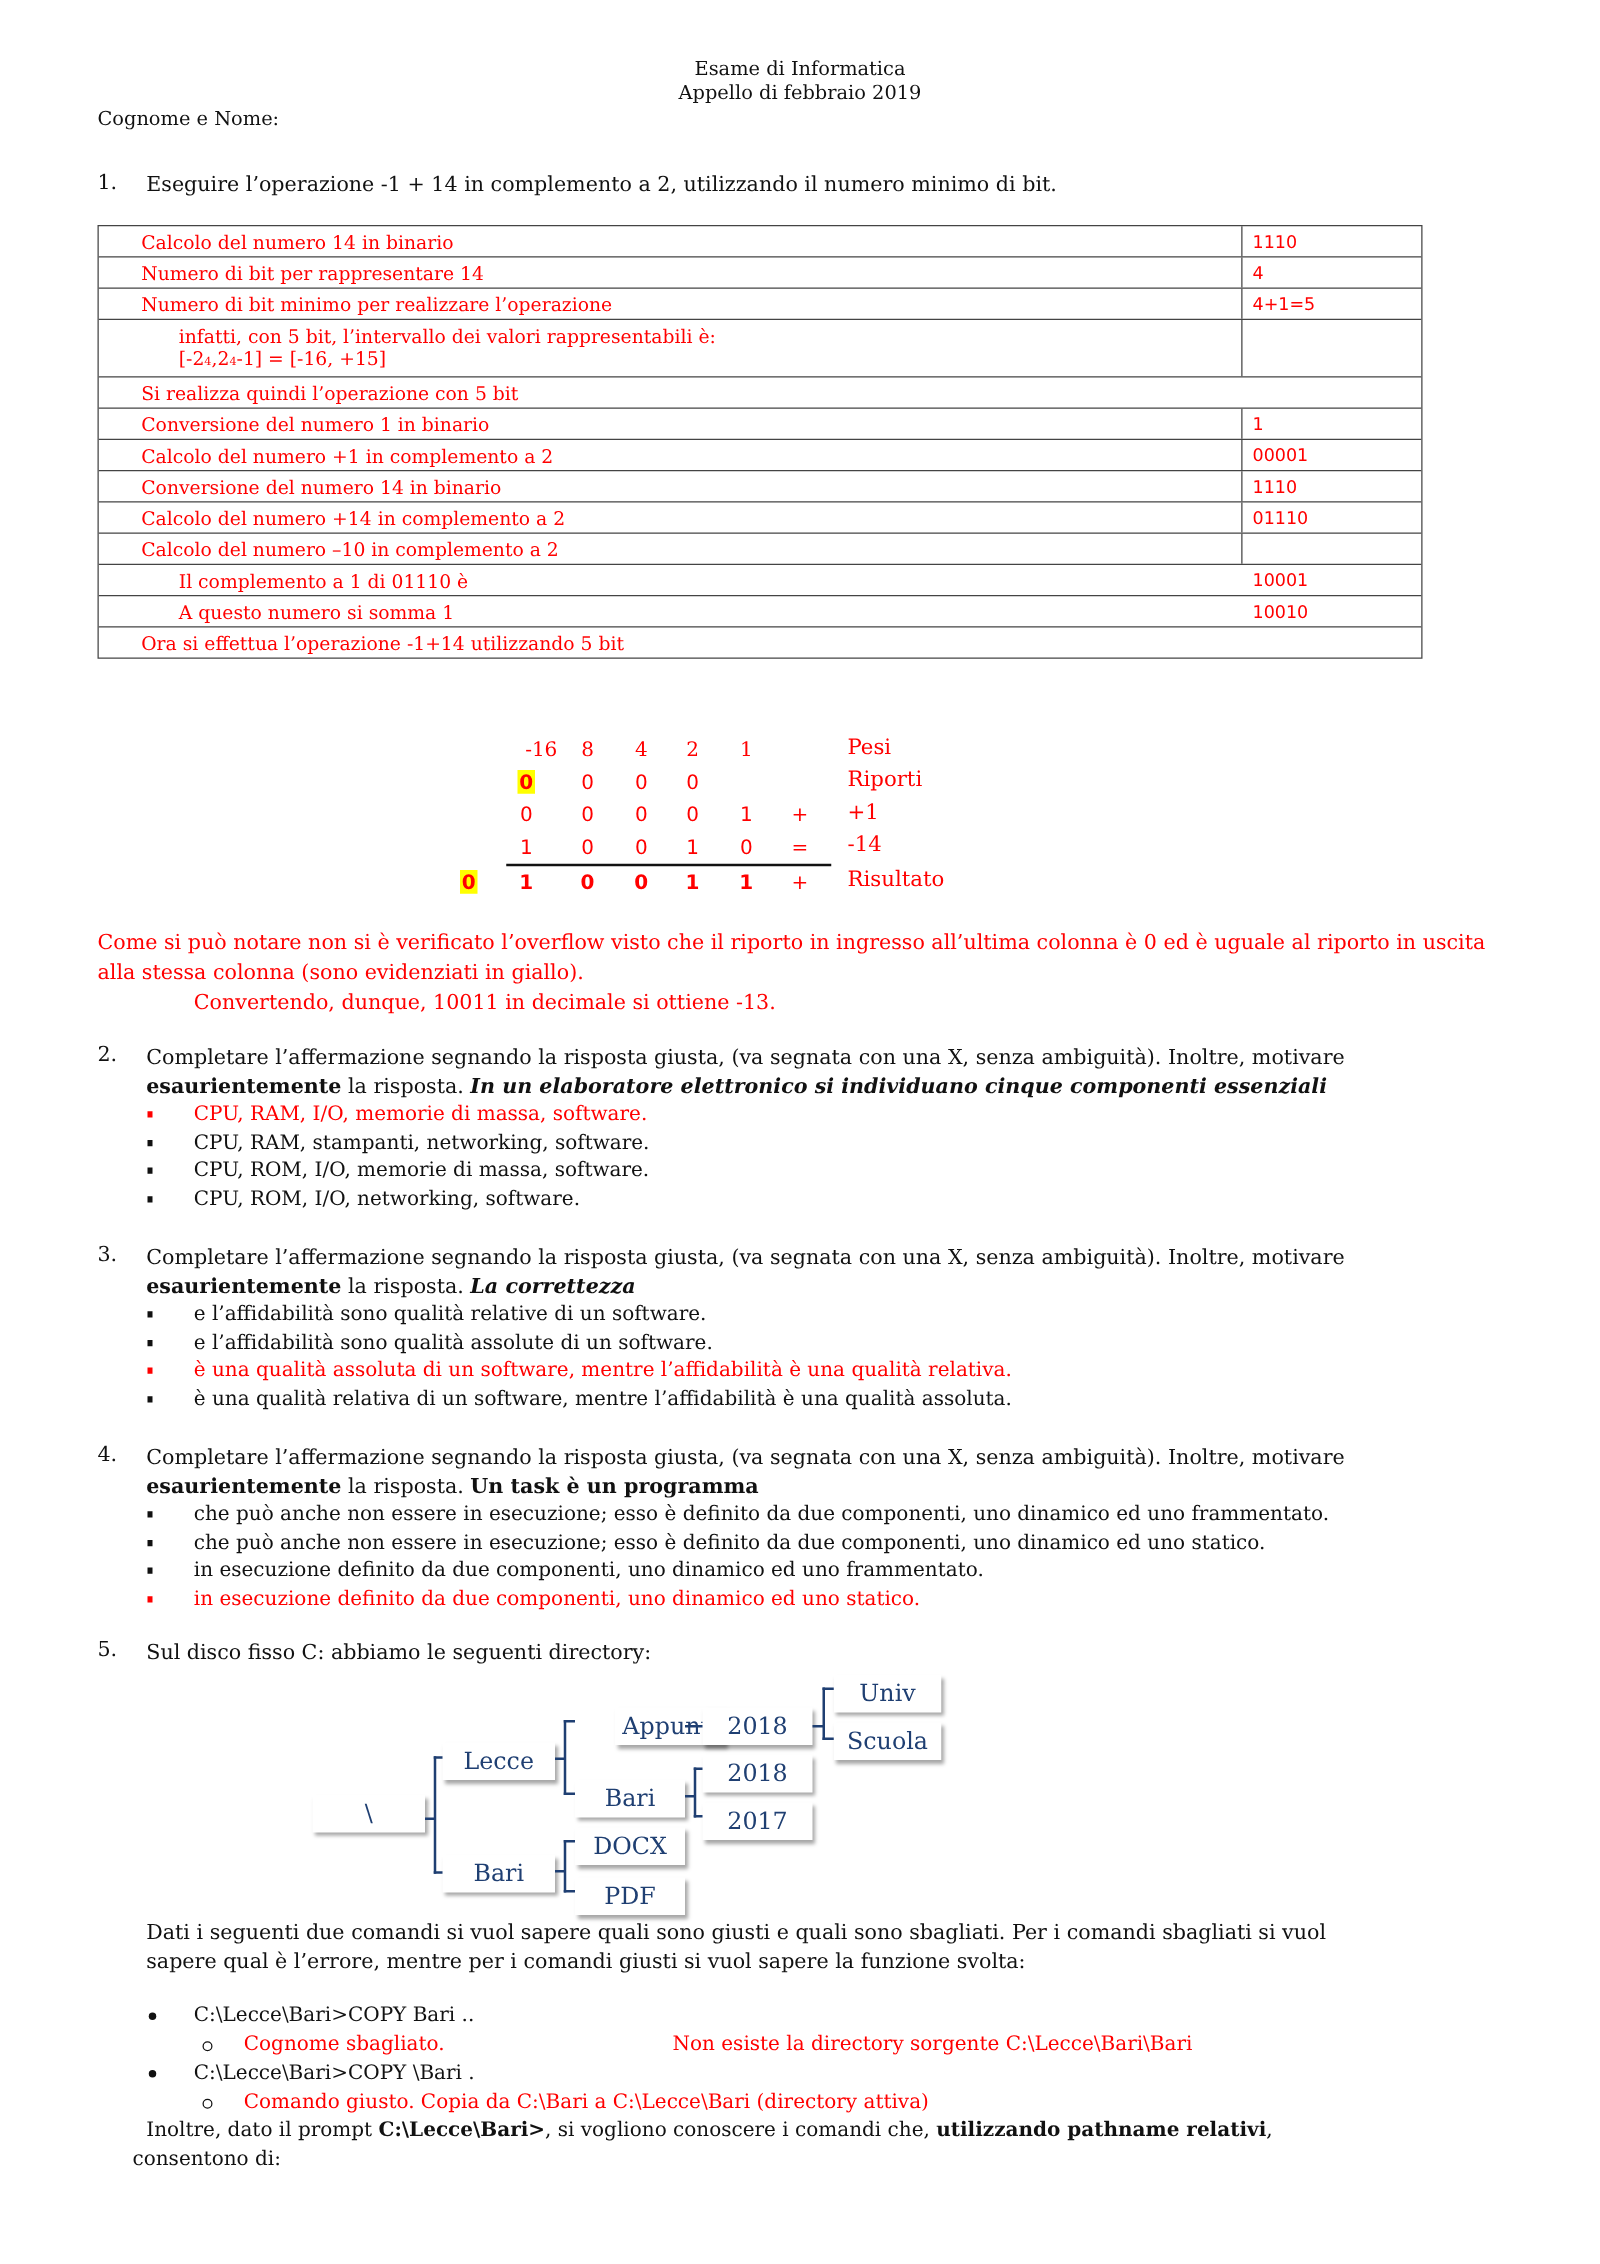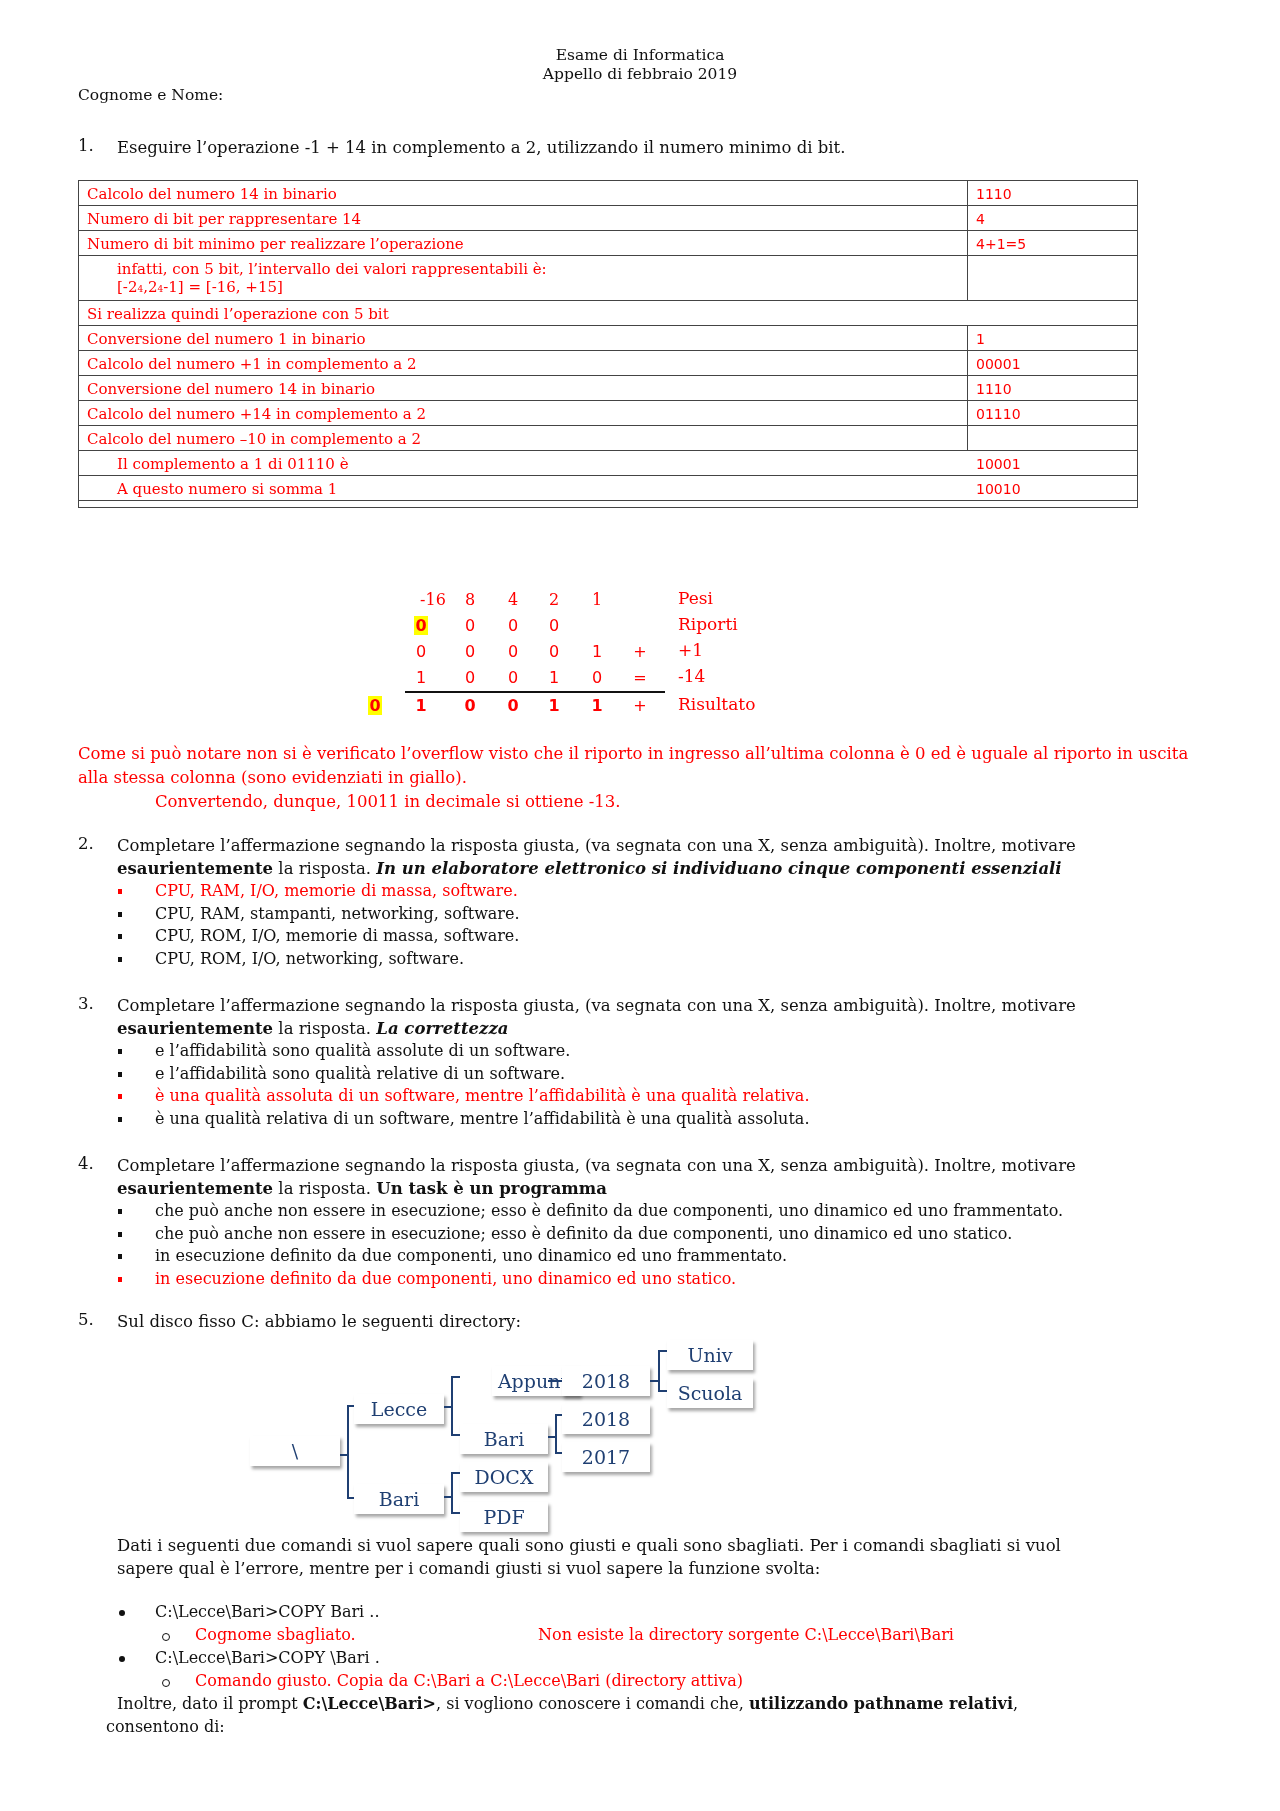--- a/index.html
+++ b/index.html
@@ -11,21 +11,21 @@
   .txt { font-size: 16px; line-height: 22px; white-space: nowrap; }
   .qnum { position: absolute; left: 78px; font-size: 16.5px; }
   .qtext { position: absolute; left: 117px; width: 1100px; font-size: 16.5px; line-height: 23px; }
   .opts { position: absolute; left: 117px; margin: 0; padding: 0; list-style: none; }
   .opts li { position: relative; padding-left: 38px; font-size: 16px; line-height: 22.5px; white-space: nowrap; }
   .opts li::before { content: ""; position: absolute; left: 1px; top: 9px; width: 4px; height: 5px; background: currentColor; }
   
   .tbl { position: absolute; left: 78px; top: 180px; width: 1058px; border: 1.5px solid #444; }
   .trow { display: flex; border-top: 1.3px solid #444; font-size: 15px; color: #ff0000; }
   .trow:first-child { border-top: none; }
-  .c1 { width: 880px; padding: 4px 0 2px 8px; line-height: 18px; }
+  .c1 { width: 880px; padding: 4px 0 2px 8px; line-height: 18px; margin-left: 26px; }
   .c2 { flex: 1; padding: 4px 0 2px 8px; line-height: 18px; font-family: "DejaVu Sans", sans-serif; font-size: 14px; border-left: 1.3px solid #444; }
   .trow.nosep .c2 { border-left: 1.3px solid transparent; }
   .ind { padding-left: 38px; }
   sub.sm { font-size: 9px; vertical-align: baseline; }
   
   .sum { position: absolute; color: #ff0000; font-family: "DejaVu Sans", sans-serif; font-size: 16px; }
   .sum .cell { position: absolute; text-align: center; width: 30px; }
   .sum .lbl { position: absolute; font-family: "DejaVu Serif", serif; font-size: 17px; }
   .hl { background: #ffff00; padding: 0 1px; }
   .b { font-weight: bold; }
@@ -94,20 +94,21 @@
   </div>
   <div class="trow nosep">
     <div class="c1 ind" style="width:850px;">Il complemento a 1 di 01110 è</div>
     <div class="c2">10001</div>
   </div>
   <div class="trow nosep">
     <div class="c1 ind" style="width:850px;">A questo numero si somma 1</div>
     <div class="c2">10010</div>
   </div>
   <div class="trow nosep">
+    <div class="c1">Ora si effettua l’operazione -1+14 utilizzando 5 bit</div>
     <div class="c2"></div>
   </div>
 </div>
 
 <div class="sum" style="left:0; top:0;">
 
   <div class="cell" style="left:418px; top:590px; font-family:'DejaVu Serif',serif;">-16</div>
   <div class="cell" style="left:455px; top:590px; font-family:'DejaVu Serif',serif;">8</div>
   <div class="cell" style="left:498px; top:590px; font-family:'DejaVu Serif',serif;">4</div>
   <div class="cell" style="left:539px; top:590px; font-family:'DejaVu Serif',serif;">2</div>
@@ -163,22 +164,22 @@
   <li>CPU, ROM, I/O, memorie di massa, software.</li>
   <li>CPU, ROM, I/O, networking, software.</li>
 </ul>
 
 <div class="qnum" style="top:994px;">3.</div>
 <div class="qtext" style="top:994px;">
   <div>Completare l’affermazione segnando la risposta giusta, (va segnata con una X, senza ambiguità). Inoltre, motivare</div>
   <div><b>esaurientemente</b><span> la risposta. </span><b><i>La correttezza</i></b></div>
 </div>
 <ul class="opts" style="top:1040px;">
+  <li>e l’affidabilità sono qualità relative di un software.</li>
   <li>e l’affidabilità sono qualità assolute di un software.</li>
-  <li>e l’affidabilità sono qualità relative di un software.</li>
   <li class="red">è una qualità assoluta di un software, mentre l’affidabilità è una qualità relativa.</li>
   <li>è una qualità relativa di un software, mentre l’affidabilità è una qualità assoluta.</li>
 </ul>
 
 <div class="qnum" style="top:1154px;">4.</div>
 <div class="qtext" style="top:1154px;">
   <div>Completare l’affermazione segnando la risposta giusta, (va segnata con una X, senza ambiguità). Inoltre, motivare</div>
   <div><b>esaurientemente</b><span> la risposta. </span><b>Un task è un programma</b></div>
 </div>
 <ul class="opts" style="top:1200px;">

